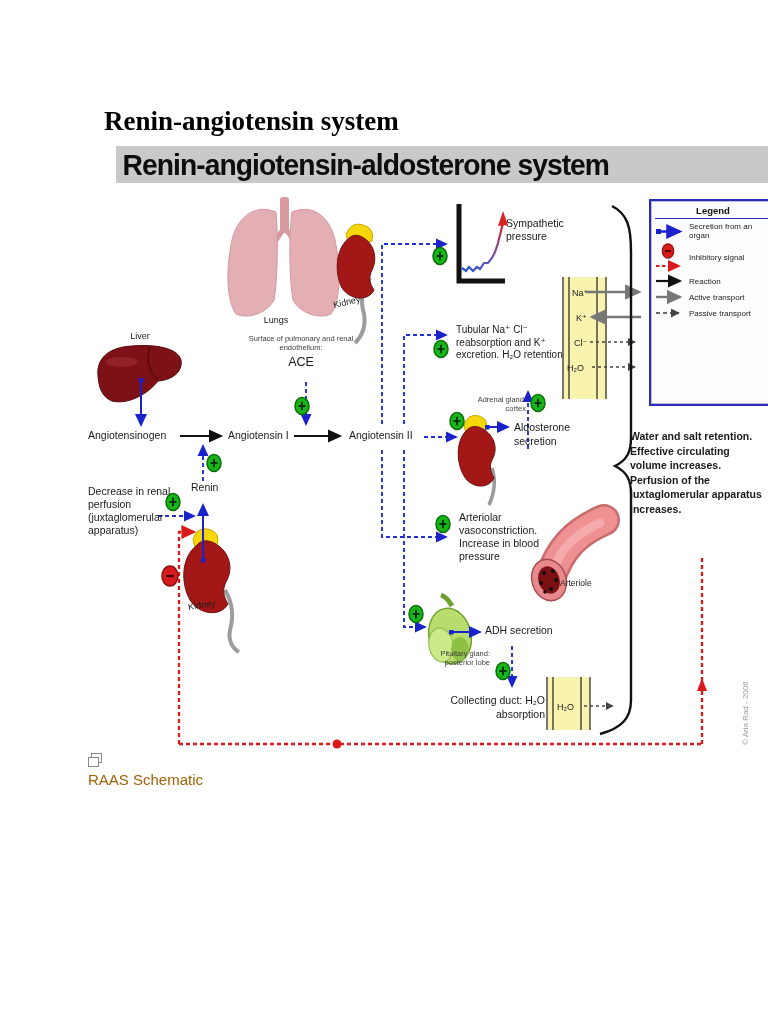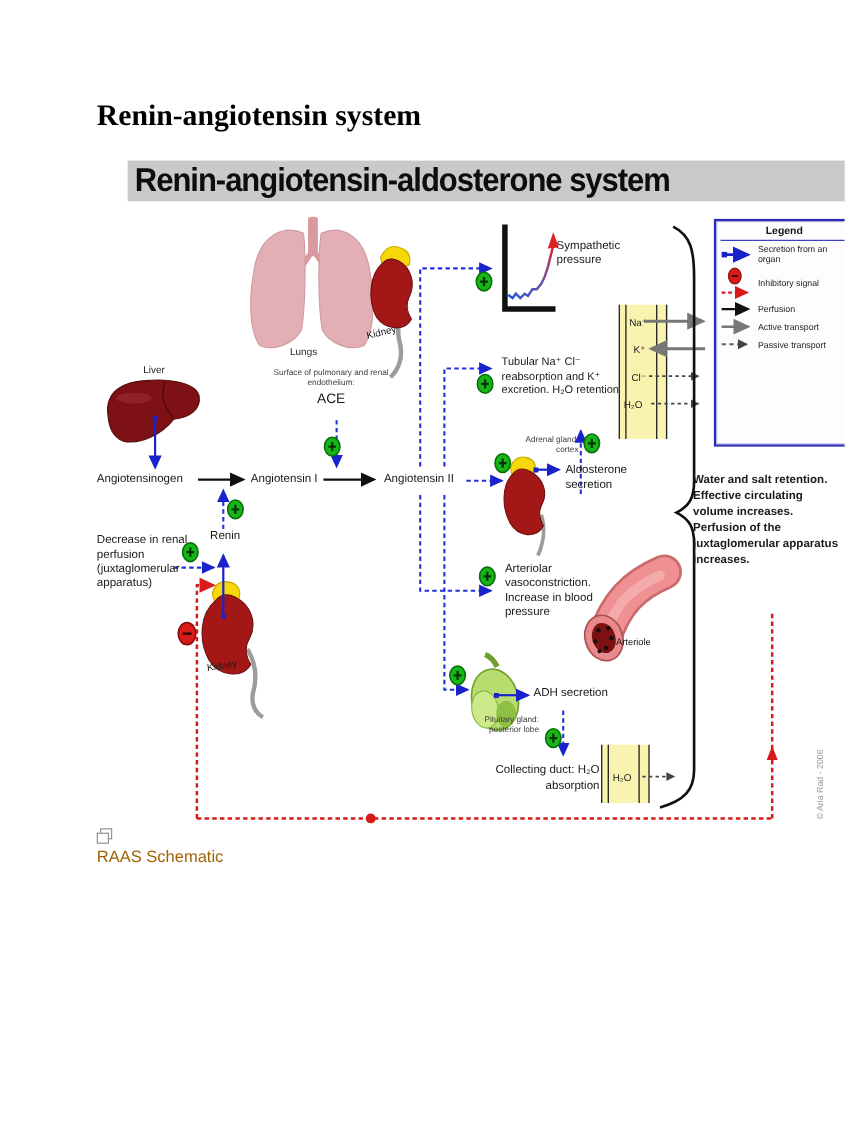--- a/index.html
+++ b/index.html
@@ -1,18 +1,18 @@
 <!DOCTYPE html>
 <html><head>
 <meta charset="utf-8">
 <style>
   html,body{margin:0;padding:0;background:#fff;}
   #page{position:relative;width:768px;height:1024px;background:#ffffff;overflow:hidden;
         font-family:"Liberation Sans","DejaVu Sans",sans-serif;}
-  #page-title{position:absolute;left:88px;top:90px;margin:0;font-family:"Liberation Serif","DejaVu Serif",serif;
+  #page-title{position:absolute;left:88px;top:90px;margin:16px;font-family:"Liberation Serif","DejaVu Serif",serif;
         font-size:27px;font-weight:bold;color:#000;}
   .hdrbar{position:absolute;left:88px;top:146px;width:680px;height:37px;background:#c9c9c9;
         display:flex;align-items:center;margin-left:28px;}
   .hdrbar span{display:inline-block;transform:scaleX(.94);transform-origin:left center;
         font-size:30px;font-weight:700;letter-spacing:-1px;color:#0d0d0d;padding-left:7px;white-space:nowrap;}
   .art{position:absolute;left:0;top:0;}
   .lbl{position:absolute;font-size:10.5px;line-height:13px;color:#1a1a1a;white-space:pre-line;}
   .sm{font-size:9px;line-height:10px;}
   .tiny{font-size:7.5px;line-height:9px;color:#3d3d3d;text-align:right;}
   .ctr{text-align:center;}
@@ -249,21 +249,21 @@
       <svg class="lg-ic" width="34" height="30">
         <use href="#minusball" transform="translate(13,9) scale(.72)"></use>
         <path d="M1,24 H24" stroke="#d81a1a" stroke-width="2" stroke-dasharray="3.5 2.5" marker-end="url(#mR)"></path>
       </svg>
       <span class="lg-lb">Inhibitory signal</span>
     </div>
     <div class="lg-row">
       <svg class="lg-ic" width="34" height="14">
         <path d="M1,7 H25" stroke="#111" stroke-width="2.2" marker-end="url(#mK)"></path>
       </svg>
-      <span class="lg-lb">Perfusion</span>
+      <span class="lg-lb">Reaction</span>
     </div>
     <div class="lg-row">
       <svg class="lg-ic" width="34" height="14">
         <path d="M1,7 H25" stroke="#777" stroke-width="2.4" marker-end="url(#mA)"></path>
       </svg>
       <span class="lg-lb">Active transport</span>
     </div>
     <div class="lg-row">
       <svg class="lg-ic" width="34" height="14">
         <path d="M1,7 H24" stroke="#666" stroke-width="1.8" stroke-dasharray="4 3" marker-end="url(#mP)"></path>

